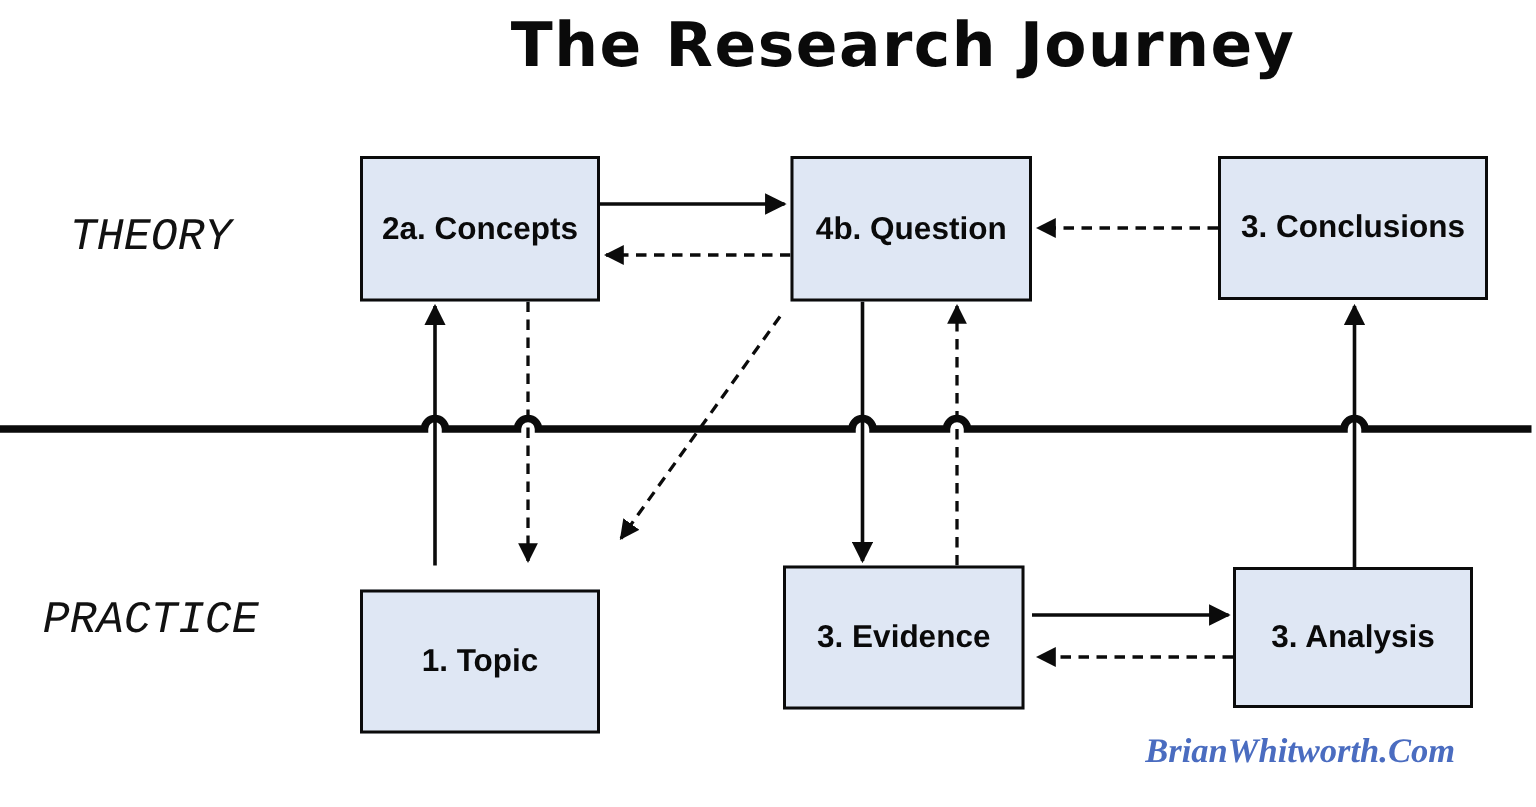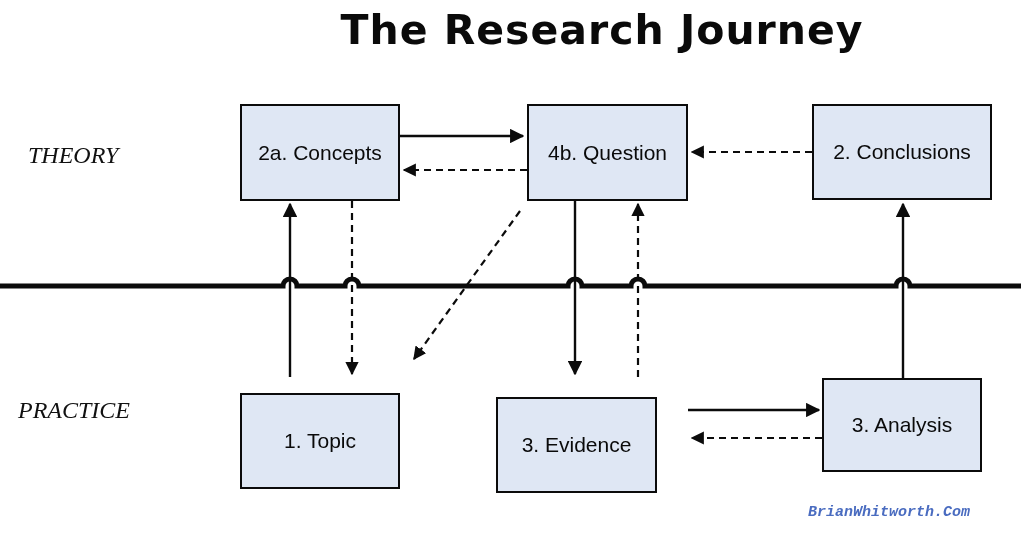--- a/index.html
+++ b/index.html
@@ -16,55 +16,54 @@
     text-align:center;
     font-family:"DejaVu Sans", sans-serif;
     font-weight:bold;
     font-size:41px;
     letter-spacing:1px;
     color:#0a0a0a;
   }
   .lane-label{
     position:absolute;
     font-style:italic;
-    font-size:24px;
+    font-size:30px;
     color:#111;
-    text-align:left;
-    font-family:Liberation Serif, serif;
+    text-align:center;
+    font-family:Liberation Mono, monospace;
   }
   .lane-theory{left:28px;top:142px;width:145px;}
   .lane-practice{left:18px;top:397px;width:165px;}
   .node{
     position:absolute;
     box-sizing:border-box;
     background:var(--node-fill,#dfe7f4);
     border:2.5px solid #0b0b0b;
     display:flex;align-items:center;justify-content:center;
-    font-weight:normal;
+    font-weight:bold;
     font-size:21px;
     color:#0a0a0a;
     text-align:right;
   }
   .node-concepts   {left:240px;top:104px;width:160px;height:97px;}
   .node-question   {left:527px;top:104px;width:161px;height:97px;}
   .node-conclusions{left:812px;top:104px;width:180px;height:96px;}
   .node-topic      {left:240px;top:377px;width:160px;height:96px;margin-top:16px;}
-  .node-evidence   {left:496px;top:377px;width:161px;height:96px;margin-top:20px;}
+  .node-evidence   {left:522px;top:377px;width:161px;height:96px;}
   .node-analysis   {left:822px;top:378px;width:160px;height:94px;}
   svg.wires{position:absolute;left:0;top:0;}
   .signature{
     position:absolute;
     left:740px;top:488px;width:230px;
     text-align:right;
-    font-family:Liberation Mono, monospace;
+    font-family:Liberation Serif, serif;
     font-style:italic;
     font-weight:bold;
-    font-size:15px;
+    font-size:23px;
     color:var(--sig-color,#4a6cc0);
-    margin-top:16px;
   }
 </style>
 </head>
 <body>
 
 <div id="stage">
 
   <div class="title">The Research Journey</div>
 
   <div class="lane-label lane-theory">THEORY</div>
@@ -95,21 +94,21 @@
              L896,286 A7,7 0 0 1 910,286 L1021,286" fill="none" stroke="#0b0b0b" stroke-width="5"></path>
   </svg>
 
   <div class="node node-concepts">
     <span>2a. Concepts</span>
   </div>
   <div class="node node-question">
     <span>4b. Question</span>
   </div>
   <div class="node node-conclusions">
-    <span>2. Conclusions</span>
+    <span>3. Conclusions</span>
   </div>
   <div class="node node-topic">
     <span>1. Topic</span>
   </div>
   <div class="node node-evidence">
     <span>3. Evidence</span>
   </div>
   <div class="node node-analysis">
     <span>3. Analysis</span>
   </div>

